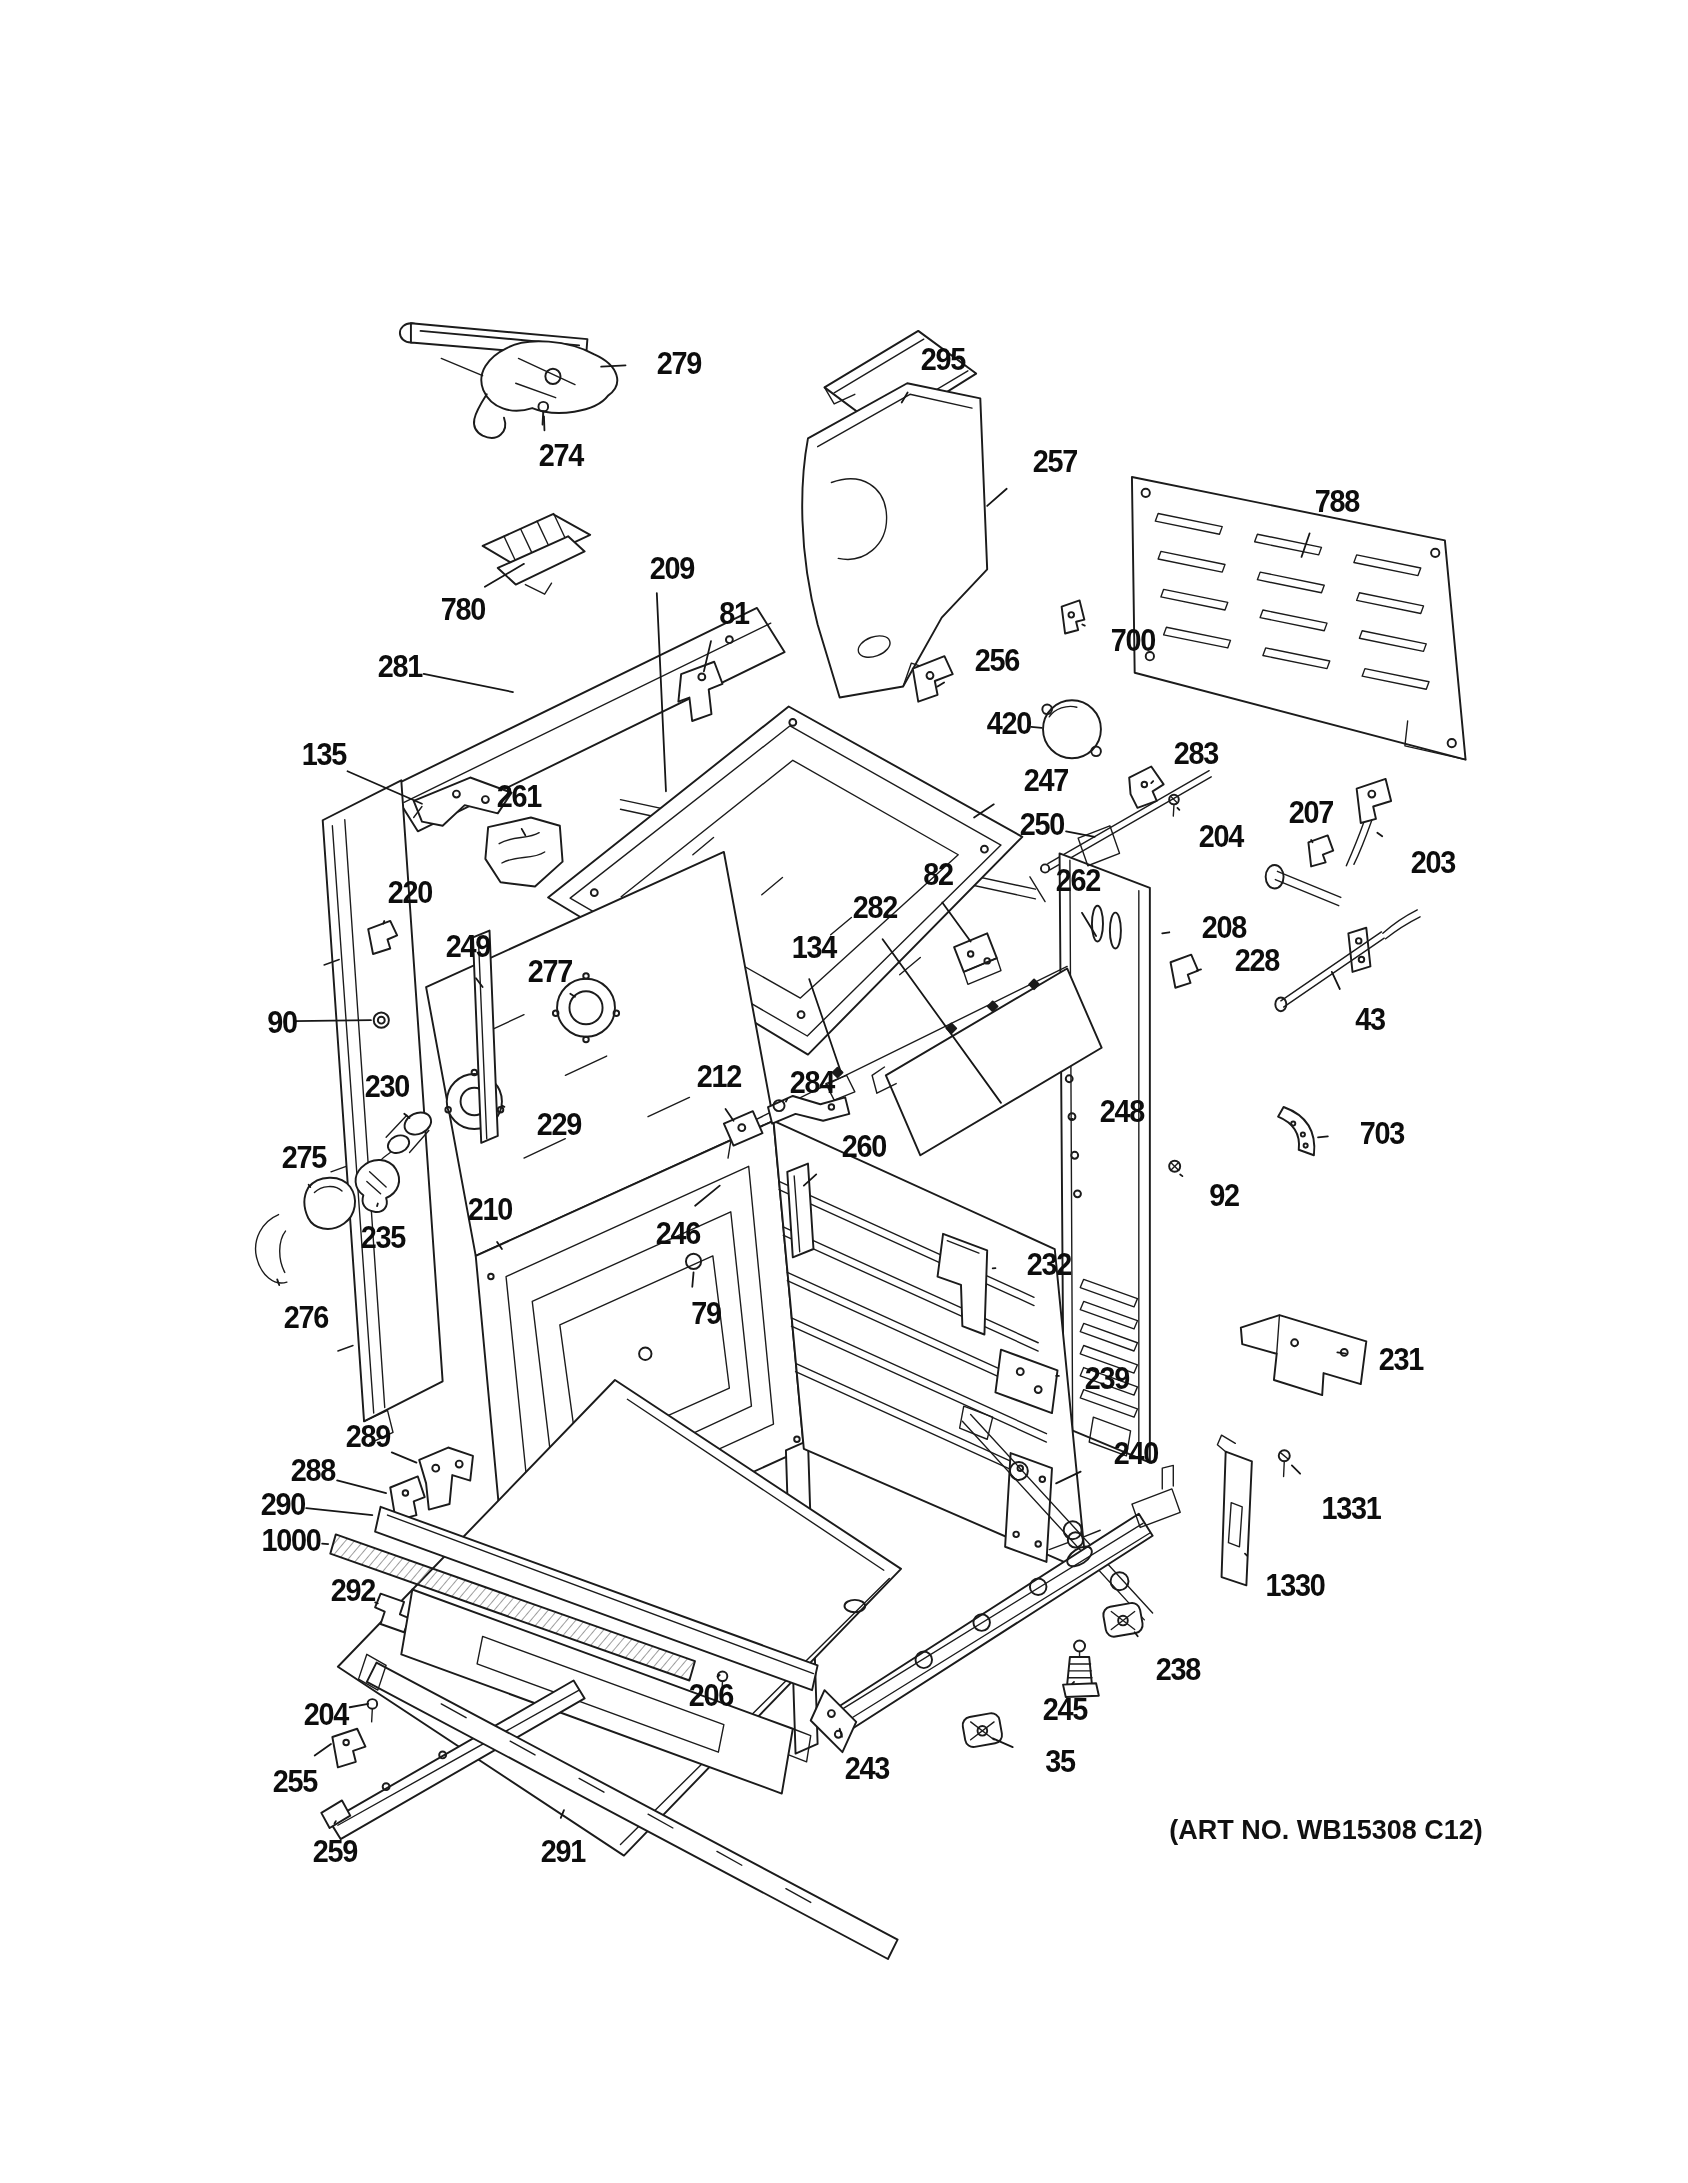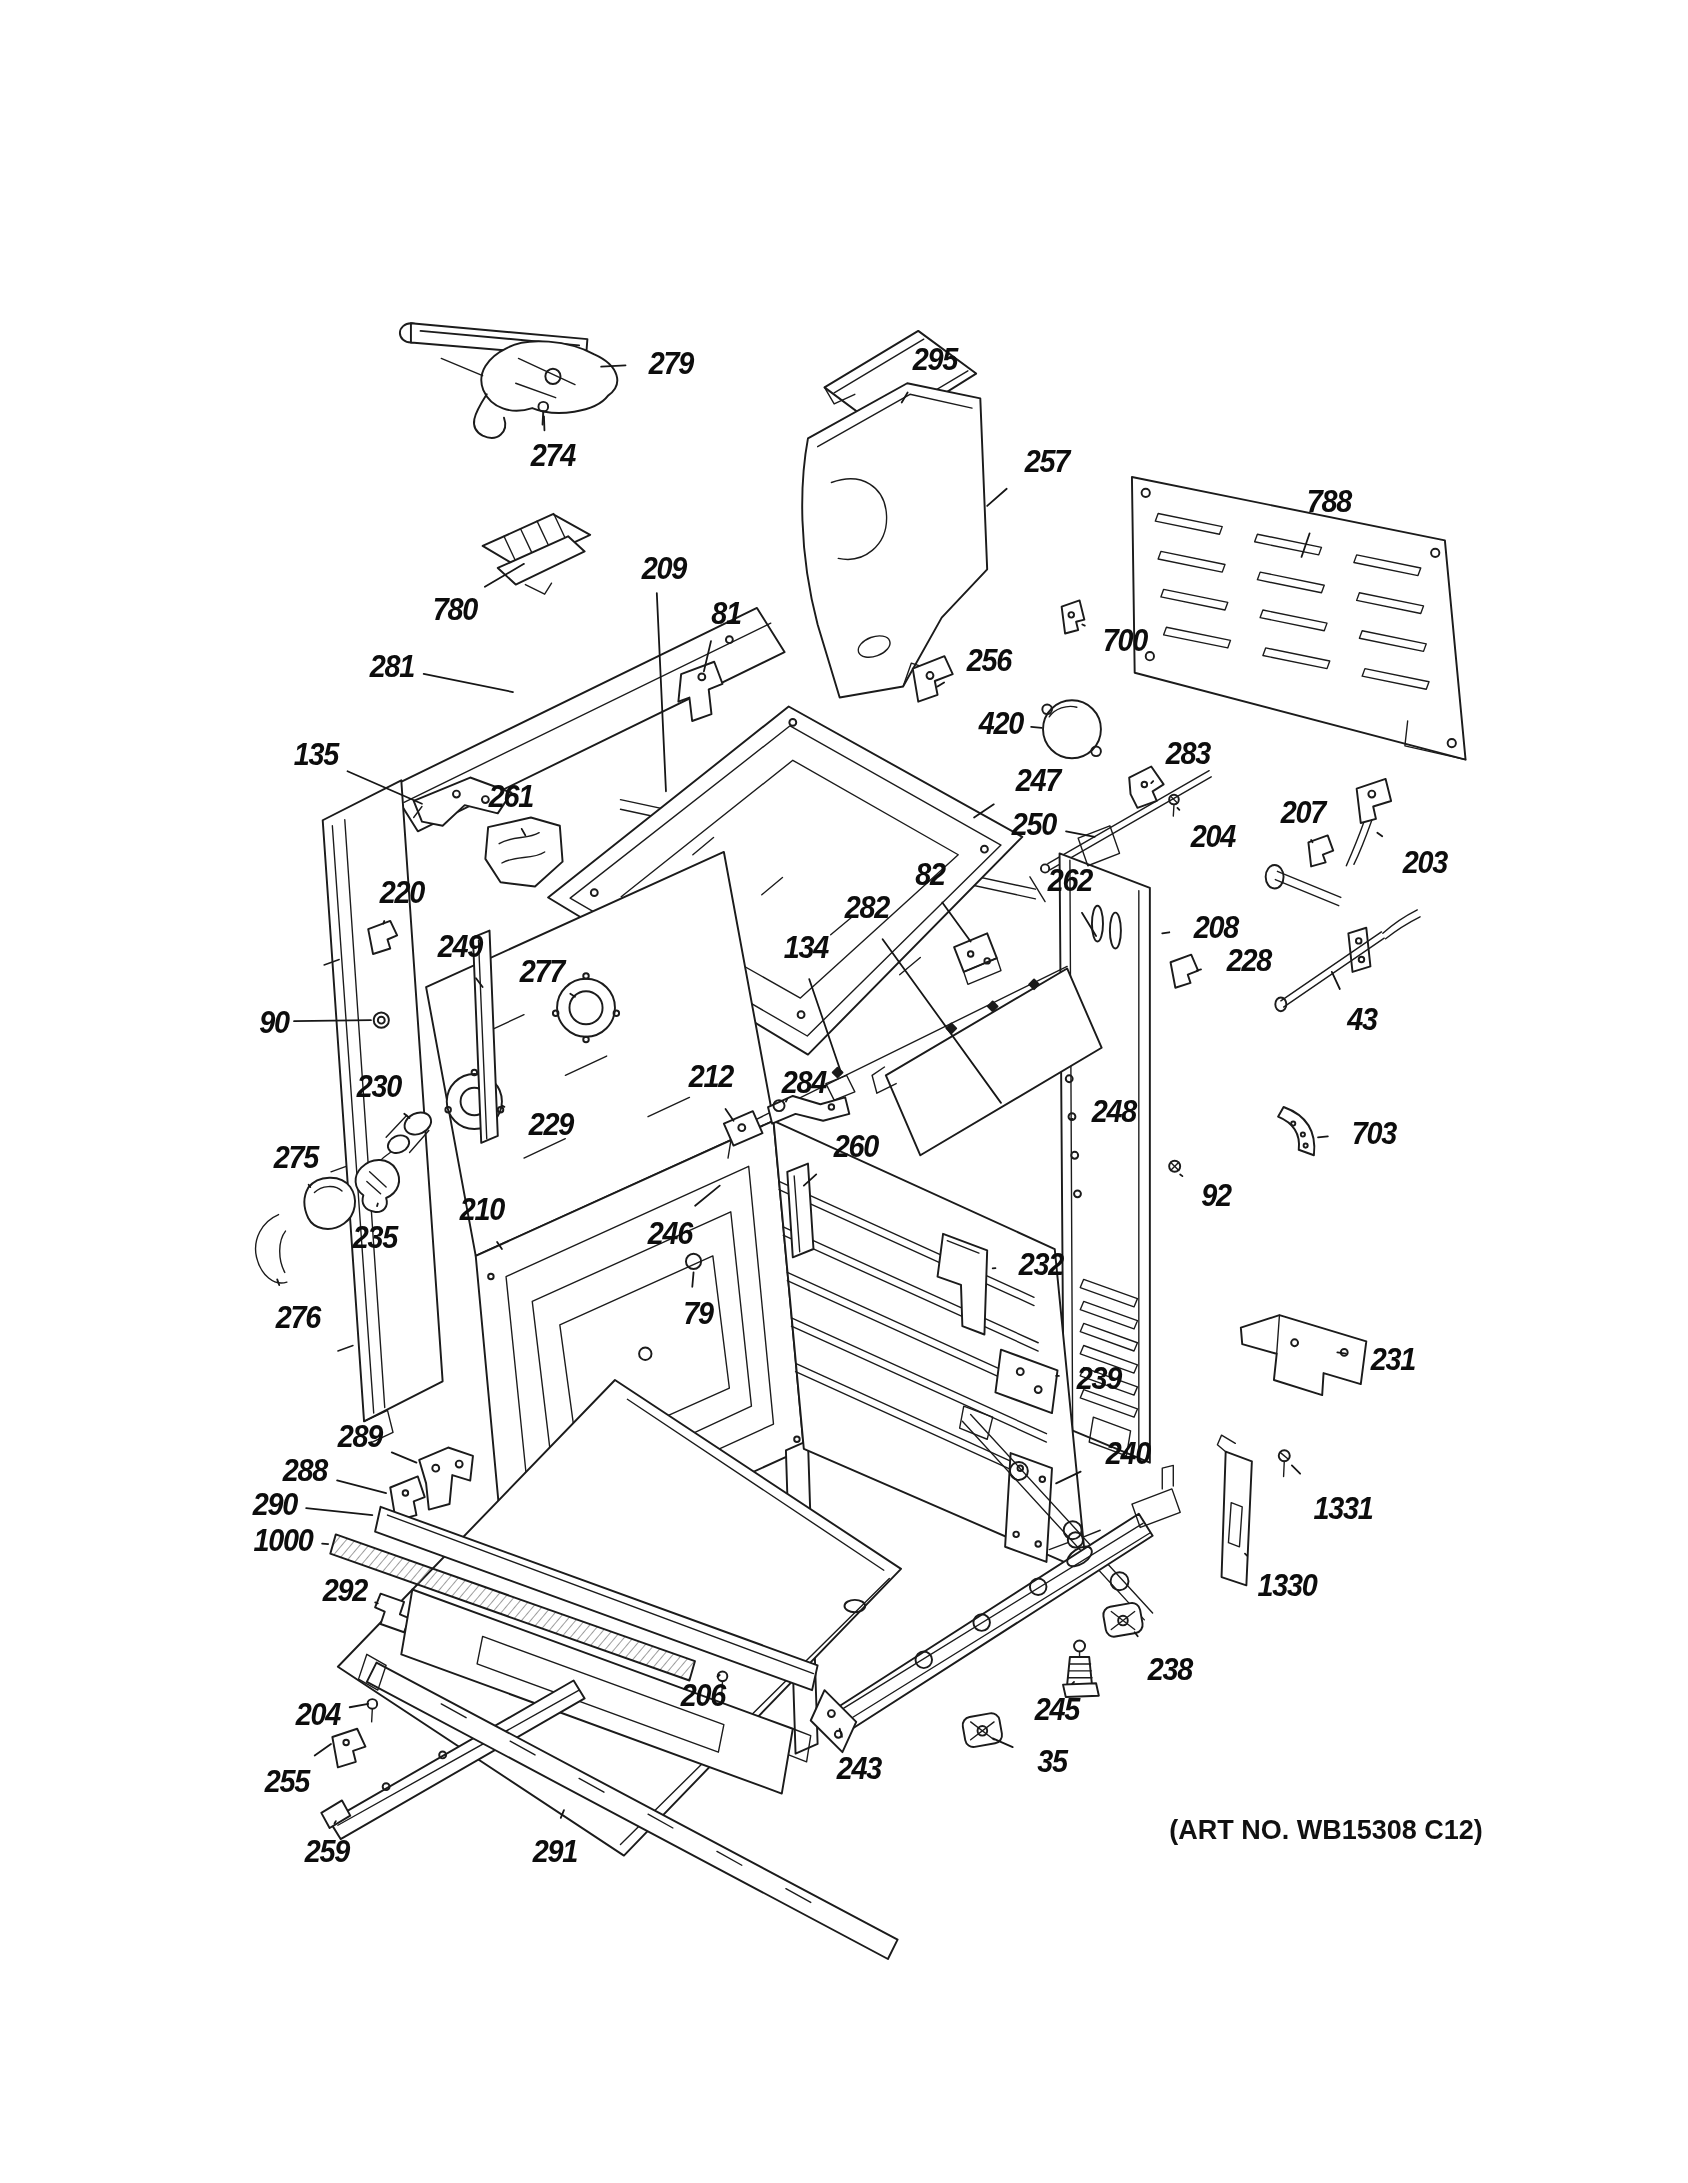--- a/index.html
+++ b/index.html
@@ -1,19 +1,19 @@
 <!DOCTYPE html>
 <html style="font-size:11px"><head>
 <meta charset="utf-8">
 <style>
   html,body{margin:0;padding:0;background:#ffffff;}
   .stage{position:relative;width:1689px;height:2183px;background:#ffffff;overflow:hidden;
          font-family:"Liberation Sans",sans-serif;}
   .stage svg{position:absolute;left:0;top:0;width:1689px;height:2183px;}
-  #label-layer{position:absolute;left:8px;top:0;width:1463px;height:2183px;pointer-events:none;font-style:italic;}
+  #label-layer{position:absolute;left:16px;top:0;width:1463px;height:2183px;pointer-events:none;}
   .part-label{position:absolute;transform:translate(-50%,-50%) scaleX(0.9);
               font-weight:700;font-size:32px;letter-spacing:-1.4px;color:#0d0d0d;
               white-space:nowrap;line-height:1;}
   .art-no{position:absolute;transform:translate(-50%,-50%);font-weight:700;font-size:27px;
           color:#111;white-space:nowrap;}
 </style>
 </head>
 <body>
 
 <div class="stage">

